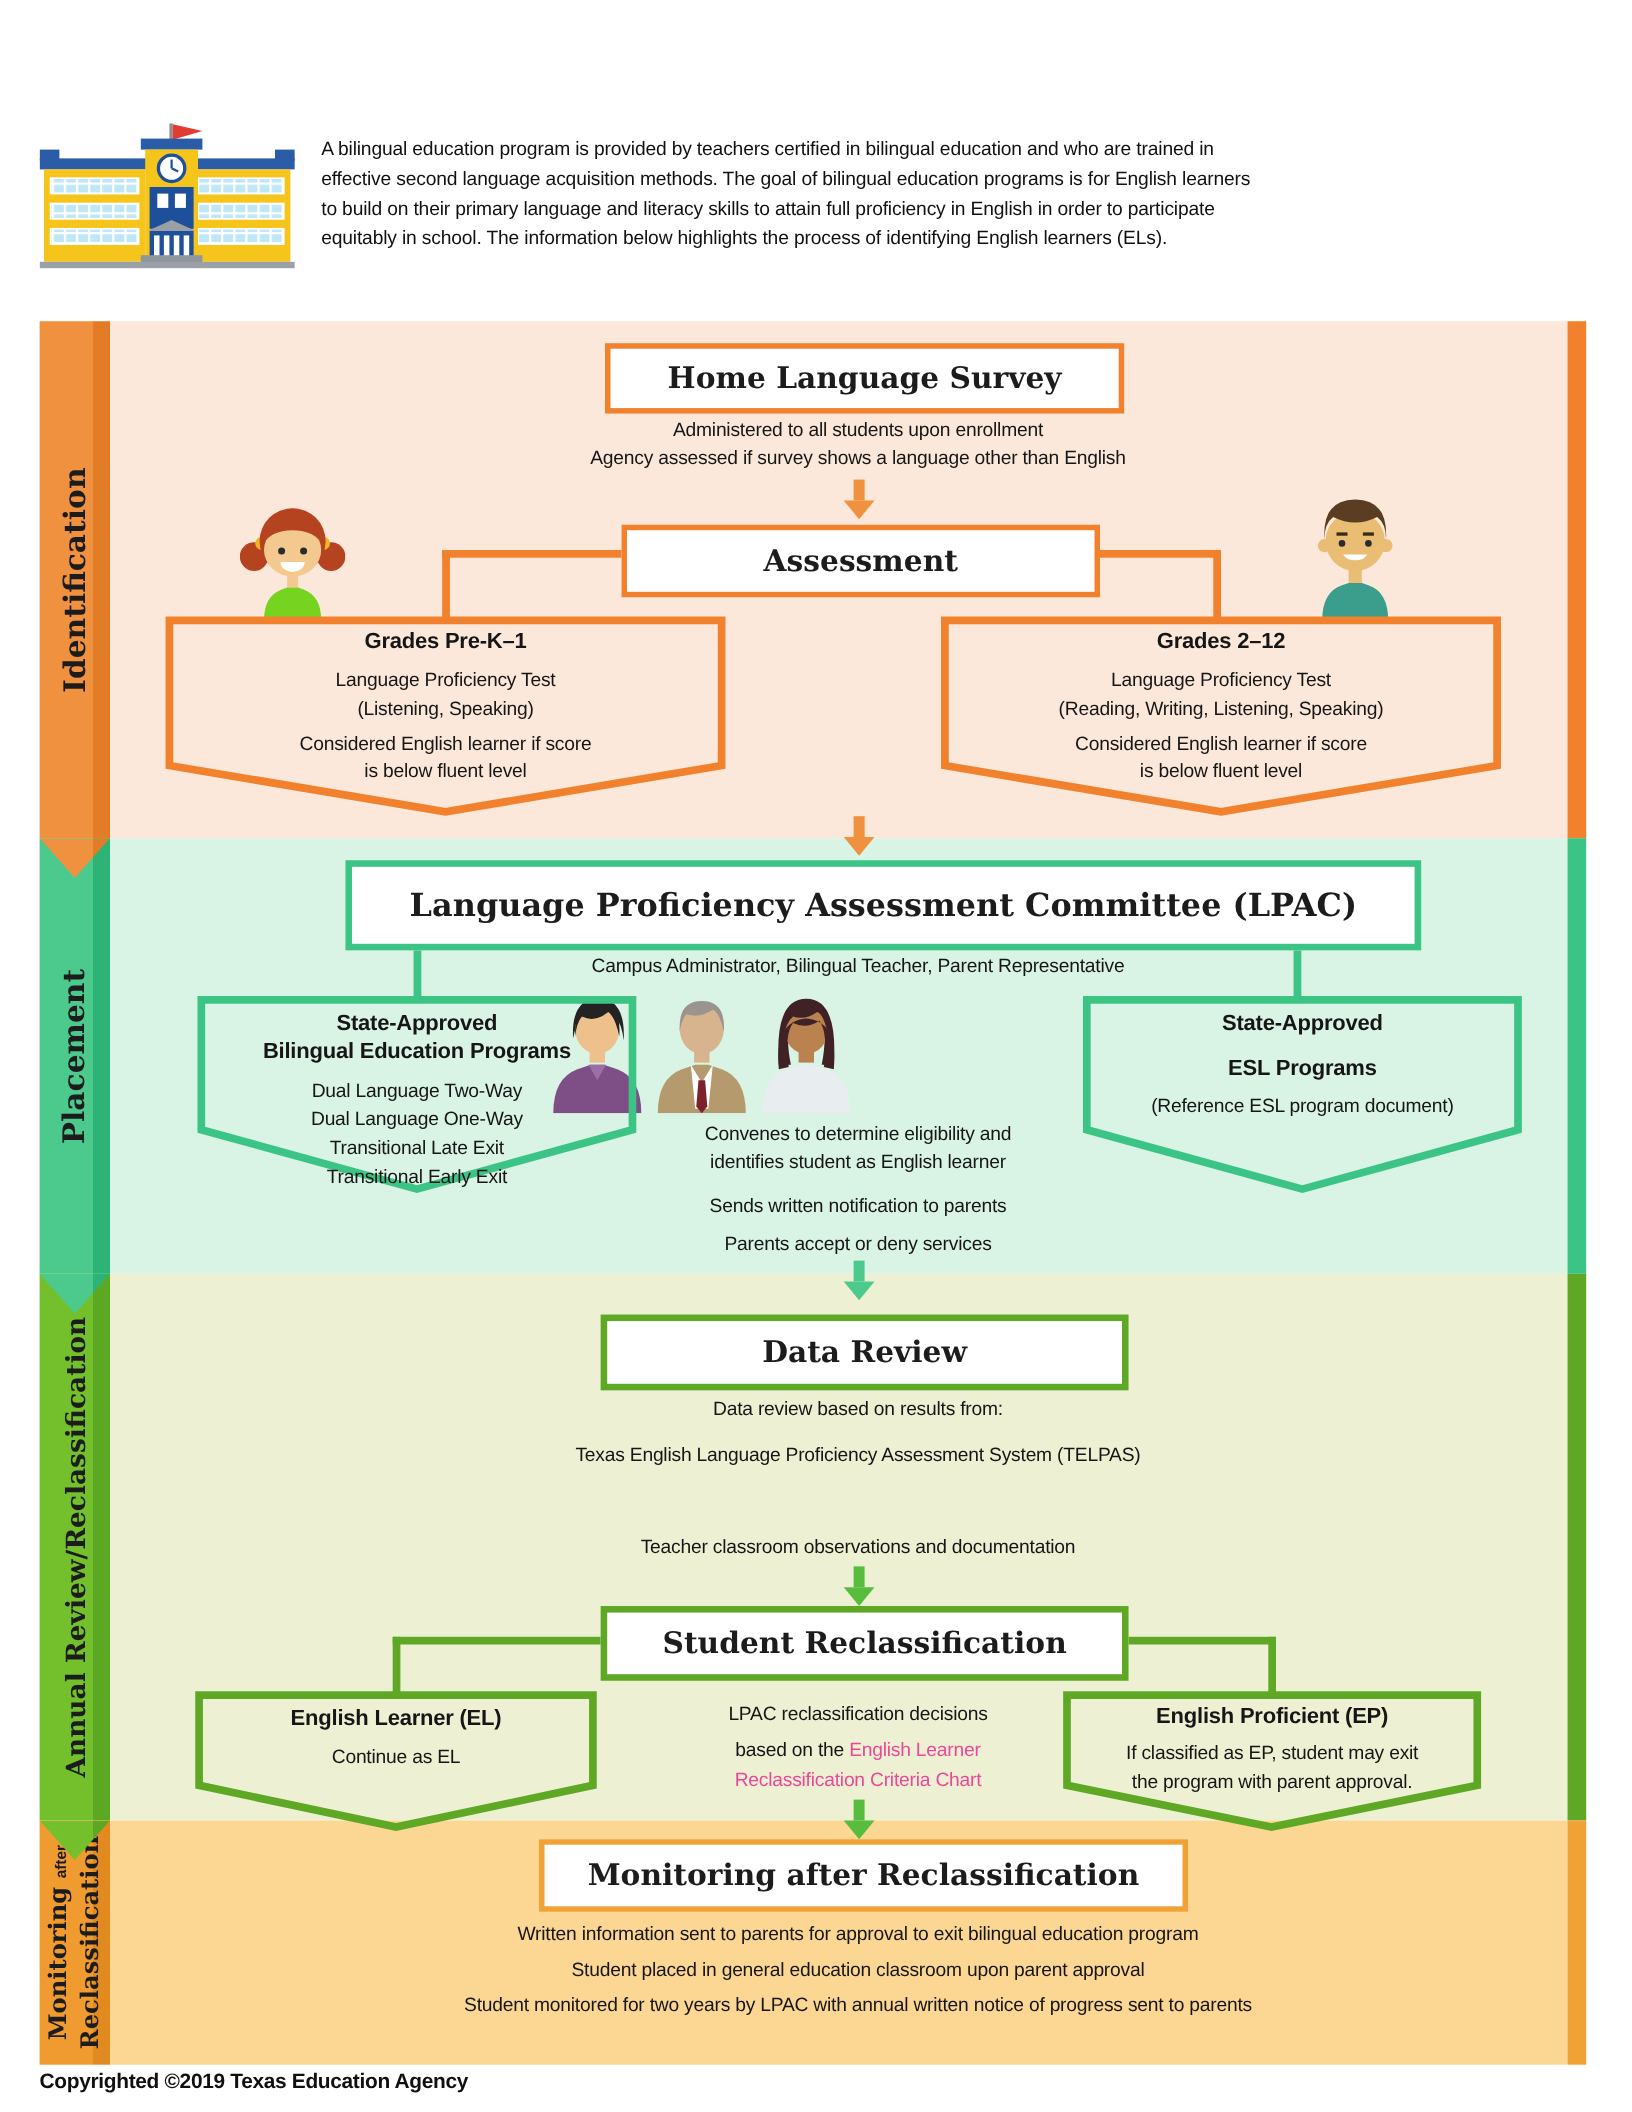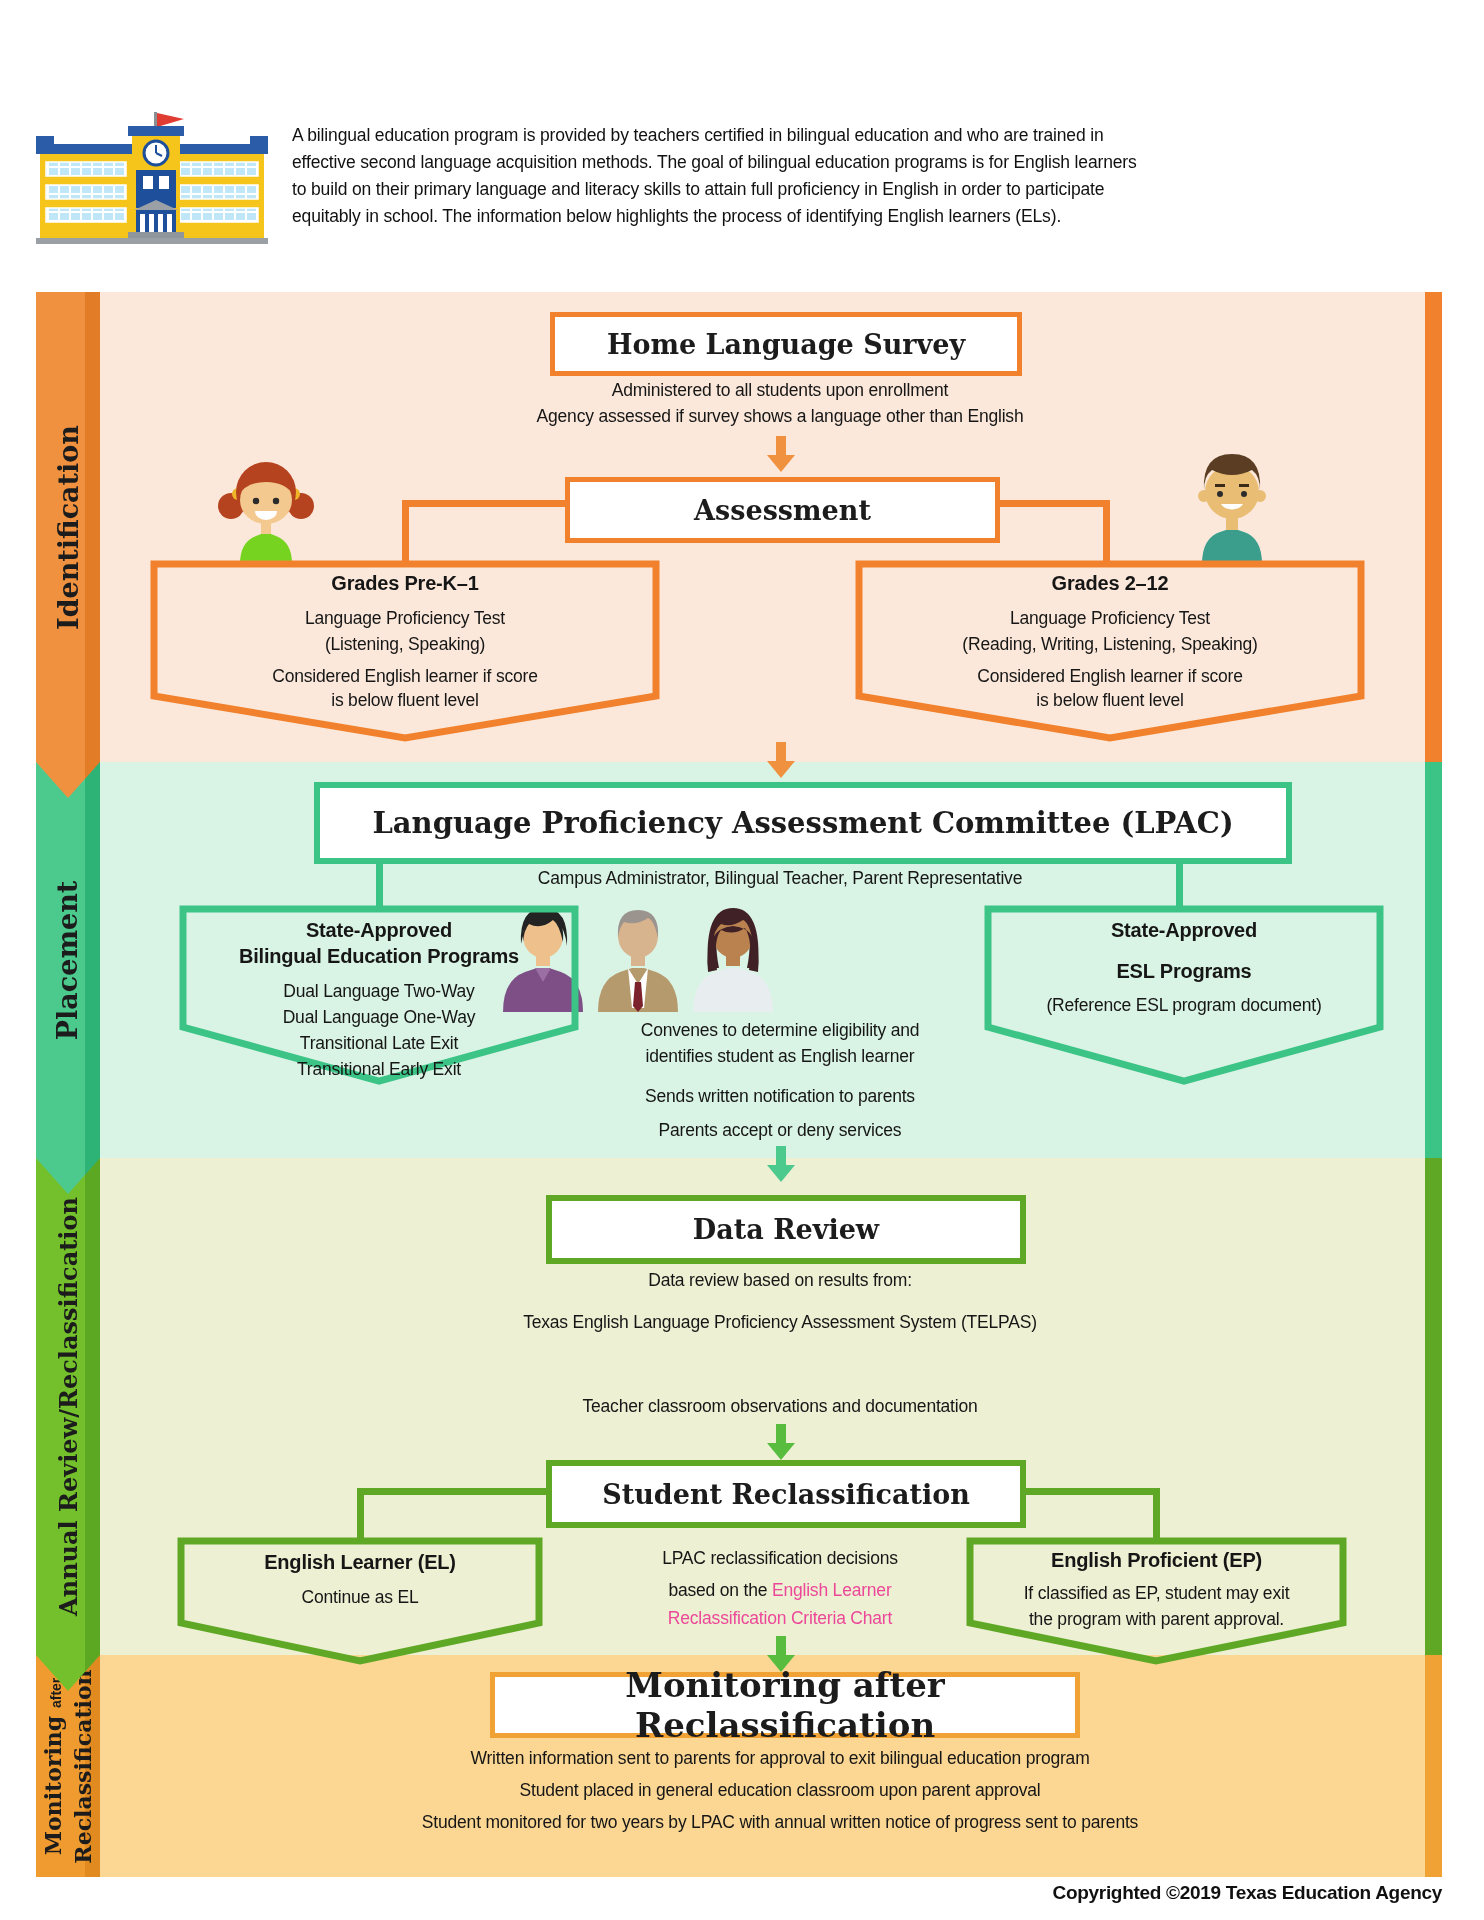--- a/index.html
+++ b/index.html
@@ -41,21 +41,21 @@
   .arrow::after{content:'';position:absolute;left:0;top:19px;width:0;height:0;
      border-left:14px solid transparent;border-right:14px solid transparent;border-top:17px solid currentColor;}
   .a-or{color:#f0913f;} .a-gr{color:#4cc98d;} .a-li{color:#58bd3f;}
   
   .pen{position:absolute;z-index:3;}
   .pentxt{position:absolute;z-index:4;}
   .pentxt .pl{position:absolute;left:50%;transform:translateX(-50%);white-space:nowrap;
      font-size:17.5px;letter-spacing:-0.2px;color:#161616;}
   .pentxt .pt{font-weight:bold;font-size:20px;letter-spacing:-0.2px;}
   .link{color:#ec4899;cursor:pointer;}
-  .copyright{left:36px;top:1882px;width:1406px;text-align:right;font-weight:bold;
+  .copyright{left:36px;top:1882px;width:1406px;text-align:left;font-weight:bold;
      font-size:19px;letter-spacing:-0.3px;color:#101010;}
 </style>
 </head>
 <body>
 
 <div class="page">
 
 
   <svg class="abs" style="left:36px;top:112px;z-index:2" width="232" height="132" viewBox="0 0 232 132">
     <defs>
@@ -303,21 +303,21 @@
     <span>based on the</span>
     <span class="link">English Learner</span>
   </div>
   <div class="line" style="top:1608px">
     <span class="link">Reclassification Criteria Chart</span>
   </div>
 
   <div class="arrow a-li" style="left:767px;top:1636px"></div>
 
   <div class="box b-go" style="left:490px;top:1672px;width:580px;height:56px">
-    <span class="slab" style="font-size:34px">Monitoring after Reclassification</span>
+    <span class="slab" style="font-size:27px">Monitoring after Reclassification</span>
   </div>
   <div class="line" style="top:1748px">Written information sent to parents for approval to exit bilingual education program</div>
   <div class="line" style="top:1780px">Student placed in general education classroom upon parent approval</div>
   <div class="line" style="top:1812px">Student monitored for two years by LPAC with annual written notice of progress sent to parents</div>
 
   <div class="abs copyright">Copyrighted ©2019 Texas Education Agency</div>
 
 </div>
 
 </body></html>

